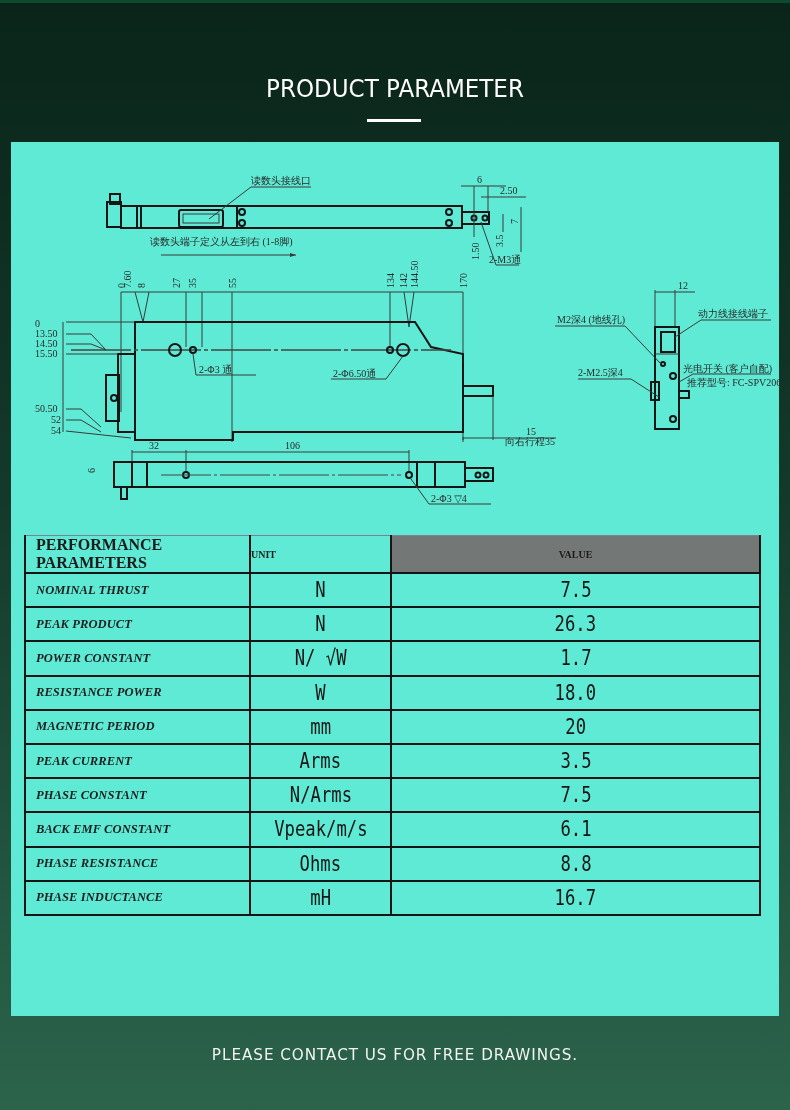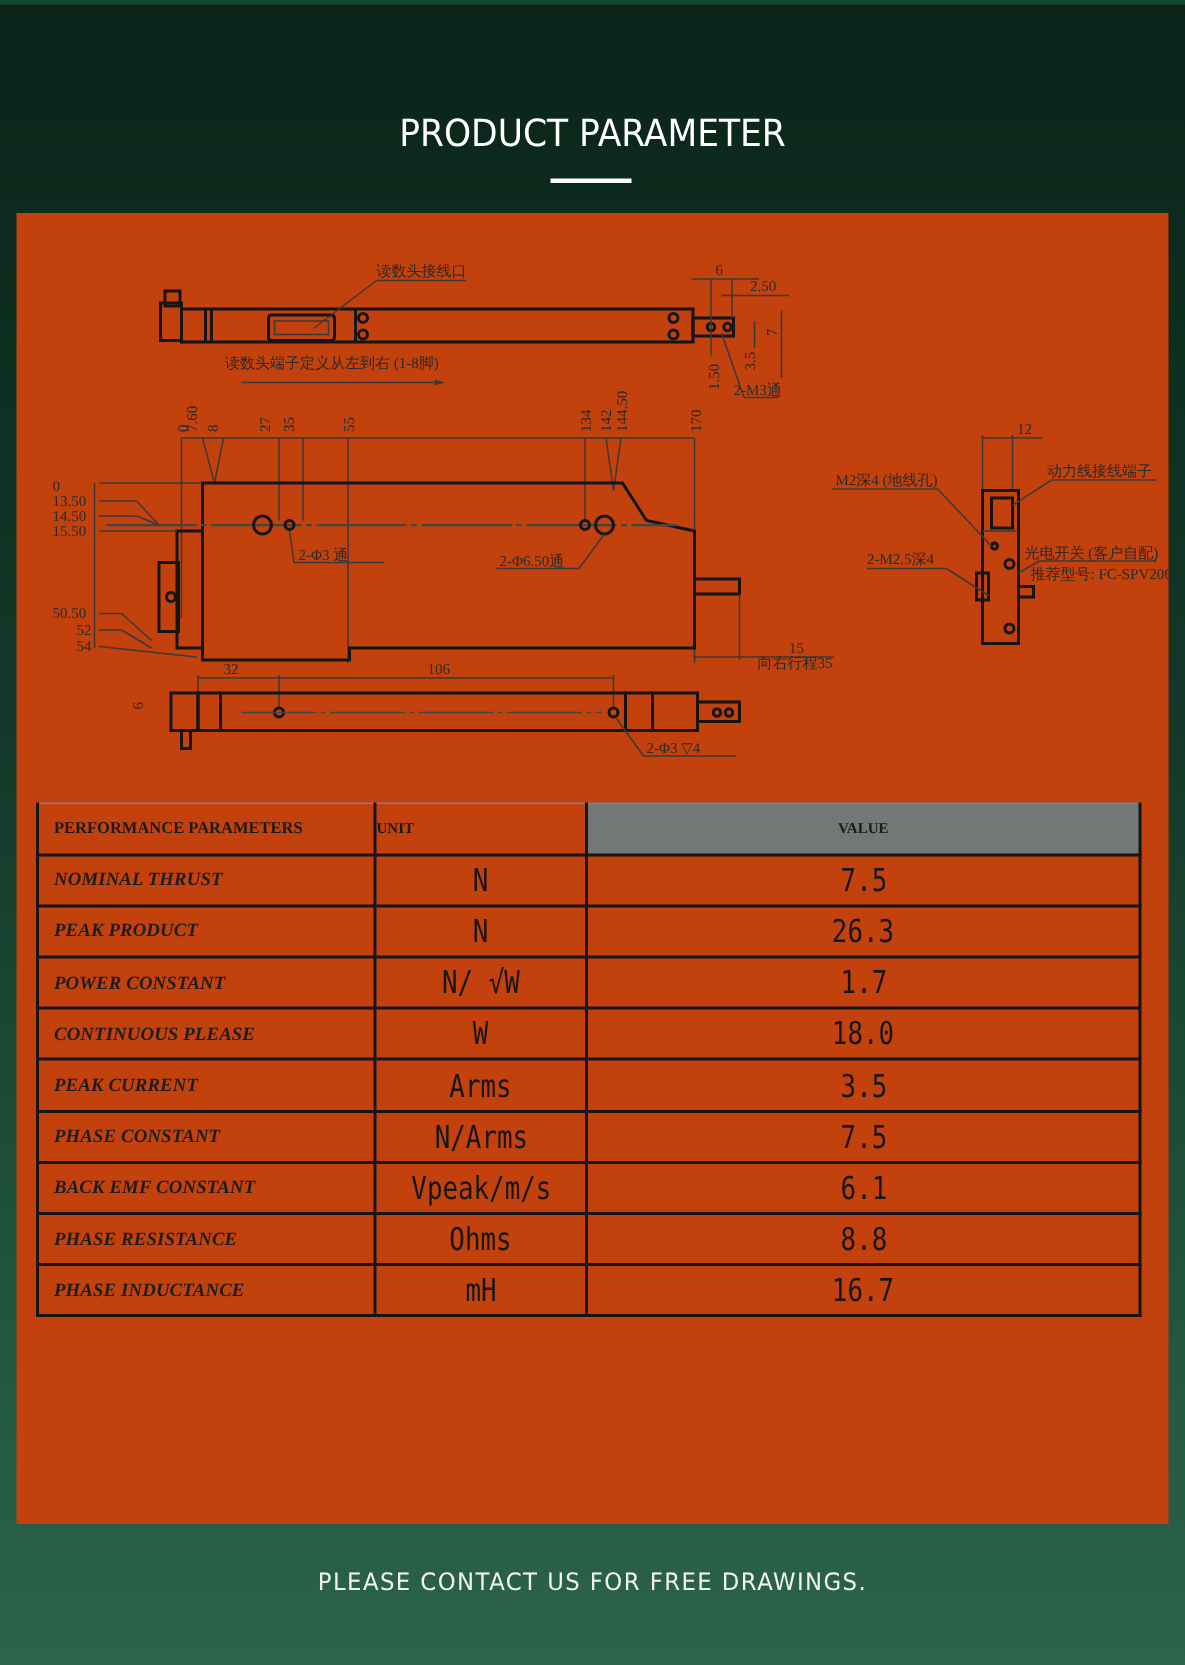--- a/index.html
+++ b/index.html
@@ -11,21 +11,21 @@
   }
   .top-stripe { position: absolute; left: 0; top: 0; width: 790px; height: 3px; background: #0f4a2e; }
   .page-title {
     position: absolute; left: 0; top: 74px; width: 790px; text-align: center;
     color: #ffffff; font-family: "DejaVu Sans", sans-serif; font-size: 25px; letter-spacing: 0px;
     font-weight: normal; transform: scaleX(0.92);
   }
   .title-underline { position: absolute; left: 367px; top: 119px; width: 54px; height: 3px; background: #ffffff; }
   .panel {
     position: absolute; left: 11px; top: 142px; width: 768px; height: 874px;
-    background: #c2410c;
+    background: #5eead4;
   }
   .drawing { position: absolute; left: 0; top: 0; width: 768px; height: 380px; }
   .drawing svg { position: absolute; left: 0; top: 0; }
   .spec-table {
     position: absolute; left: 13px; top: 393px; width: 735px;
     border-collapse: collapse; table-layout: fixed;
   }
   .spec-table td, .spec-table th {
     border: 2px solid #151515; height: 34.2px; padding: 0; vertical-align: middle;
   }
@@ -38,21 +38,21 @@
     font-size: 12.5px; color: #1d1d1d; padding-left: 10px !important; text-align: left;
     letter-spacing: 0.1px;
     font-style: italic;
   }
   .unit-cell, .value-cell {
     font-family: "DejaVu Sans Mono", "Liberation Mono", monospace;
     color: #161616; text-align: center; font-size: 21px;
     transform-origin: center;
   }
   .unit-cell span, .value-cell span { display: inline-block; transform: scaleX(0.82); }
-  .head-param { font-family: "Liberation Serif", serif; font-weight: bold; font-size: 11px; color: #1b1b1b; text-align: left; padding-left: 10px !important; }
+  .head-param { font-family: "Liberation Serif", serif; font-weight: bold; font-size: 16px; color: #1b1b1b; text-align: left; padding-left: 10px !important; }
   .head-unit { font-family: "Liberation Serif", serif; font-weight: bold; font-size: 10px; color: #1b1b1b; text-align: left; }
   .head-value { font-family: "Liberation Serif", serif; font-weight: bold; font-size: 10px; color: #1b1b1b; text-align: center; background: #737775; }
   .footer-text {
     position: absolute; left: 0; top: 1045px; width: 790px; text-align: center;
     color: #f2f4f2; font-family: "DejaVu Sans", sans-serif; font-size: 16px; letter-spacing: 1px;
     transform: scaleX(0.95);
   }
   .dl { stroke: #3a3a3a; stroke-width: 1; fill: none; }
   .ol { stroke: #151515; stroke-width: 2; fill: none; }
   .dim-text { font-family: "Liberation Serif", serif; font-size: 10px; fill: #2a2a2a; }
@@ -256,23 +256,28 @@
         <td class="param-cell">PEAK PRODUCT</td>
         <td class="unit-cell"><span>N</span></td>
         <td class="value-cell"><span>26.3</span></td>
       </tr>
       <tr>
         <td class="param-cell">POWER CONSTANT</td>
         <td class="unit-cell"><span>N/ √W</span></td>
         <td class="value-cell"><span>1.7</span></td>
       </tr>
       <tr>
-        <td class="param-cell">CONTINUOUS PLEASE</td>
+        <td class="param-cell">RESISTANCE POWER</td>
         <td class="unit-cell"><span>W</span></td>
         <td class="value-cell"><span>18.0</span></td>
+      </tr>
+      <tr>
+        <td class="param-cell">MAGNETIC PERIOD</td>
+        <td class="unit-cell"><span>mm</span></td>
+        <td class="value-cell"><span>20</span></td>
       </tr>
       <tr>
         <td class="param-cell">PEAK CURRENT</td>
         <td class="unit-cell"><span>Arms</span></td>
         <td class="value-cell"><span>3.5</span></td>
       </tr>
       <tr>
         <td class="param-cell">PHASE CONSTANT</td>
         <td class="unit-cell"><span>N/Arms</span></td>
         <td class="value-cell"><span>7.5</span></td>

